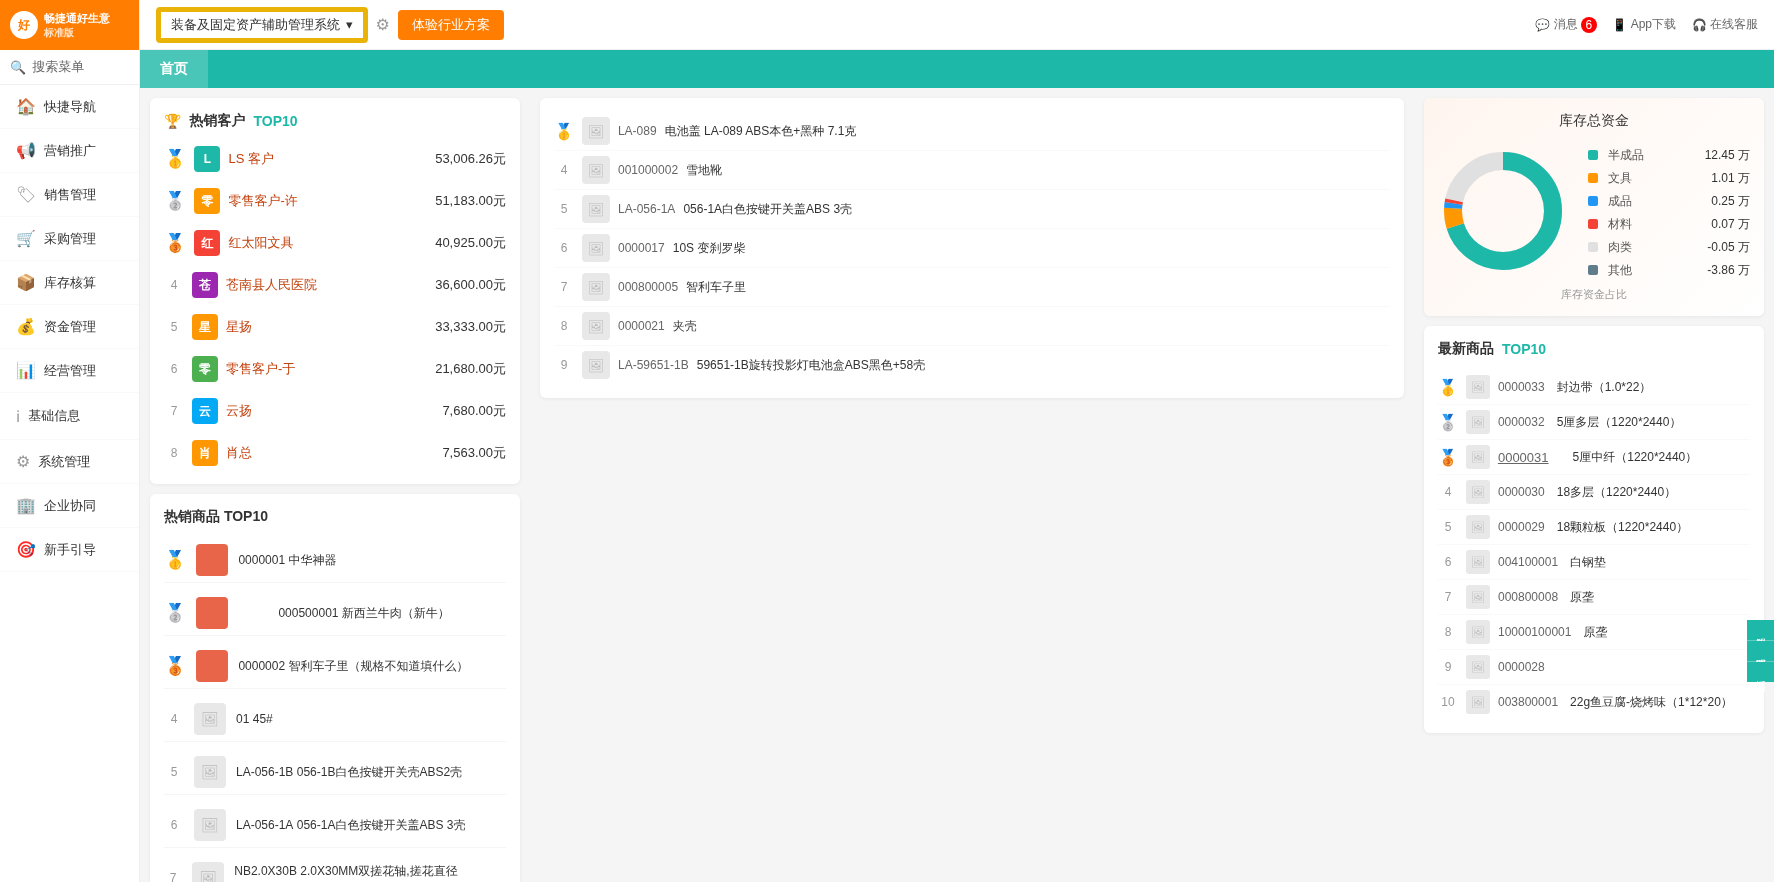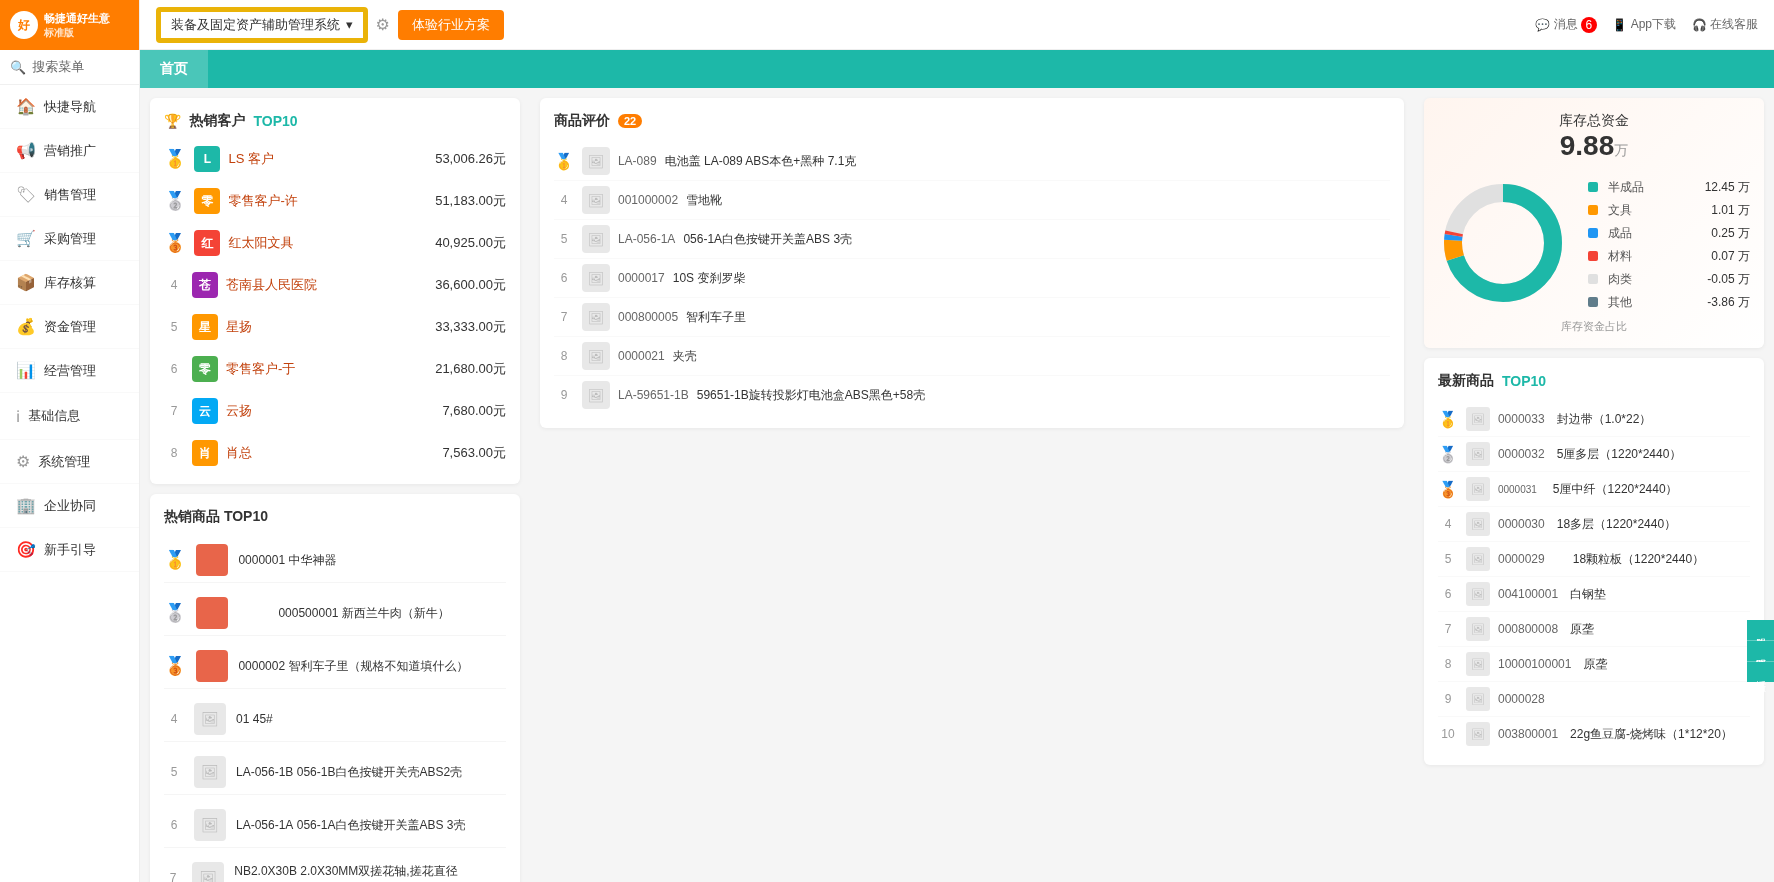--- a/index.html
+++ b/index.html
@@ -484,24 +484,20 @@
             <span style="color:#333;font-size:12px;"><span>NB2.0X30B</span>&nbsp;<span>2.0X30MM双搓花轴,搓花直径2.1MM/ROHS</span></span>
           </div>
 
         </div>
       </div>
     </div>
 
     <div class="middle-panel">
 
       <div class="card" style="max-height:400px;overflow-y:auto;">
-        <div class="card-title">
-          <span>商品评价</span>
-          <span class="badge-orange" style="background:#ff7d00;color:#fff;font-size:11px;padding:1px 6px;border-radius:10px;">22</span>
-        </div>
         <div>
 
           <div class="new-product-item">
             <span style="font-size:16px;">🥇</span>
             <div style="width:28px;height:28px;border-radius:4px;background:#e8e8e8;flex-shrink:0;display:flex;align-items:center;justify-content:center;color:#bbb;">🖼</div>
             <span style="font-size:12px;color:#666;">LA-089</span>
             <span style="font-size:12px;color:#333;">电池盖 LA-089 ABS本色+黑种 7.1克</span>
           </div>
 
           <div class="new-product-item">
@@ -549,21 +545,20 @@
         </div>
       </div>
 
     </div>
 
     <div class="right-panel">
 
       <div class="inventory-card card">
         <div class="inventory-total">
           <div><span>库存总资金</span></div>
-          <div><span class="amount">9.88</span><span class="unit">万</span></div>
         </div>
         <div class="donut-container">
           <div class="donut-svg">
             <svg width="130" height="130" viewBox="0 0 130 130">
 
               <circle cx="65" cy="65" r="50" fill="none" stroke="#e0e0e0" stroke-width="18"></circle>
 
               <circle cx="65" cy="65" r="50" fill="none" stroke="#1db8a8" stroke-width="18" stroke-dasharray="220 314" stroke-dashoffset="0" transform="rotate(-90 65 65)"></circle>
 
               <circle cx="65" cy="65" r="50" fill="none" stroke="#ff9800" stroke-width="18" stroke-dasharray="18 314" stroke-dashoffset="-220" transform="rotate(-90 65 65)"></circle>
@@ -626,35 +621,35 @@
           <div class="new-product-item">
             <span style="font-size:16px;">🥈</span>
             <div style="width:24px;height:24px;background:#e8e8e8;border-radius:3px;flex-shrink:0;display:flex;align-items:center;justify-content:center;color:#bbb;font-size:11px;">🖼</div>
             <span style="font-size:12px;color:#666;margin-right:4px;">0000032</span>
             <span style="font-size:12px;color:#333;">5厘多层（1220*2440）</span>
           </div>
 
           <div class="new-product-item">
             <span style="font-size:16px;">🥉</span>
             <div style="width:24px;height:24px;background:#e8e8e8;border-radius:3px;flex-shrink:0;display:flex;align-items:center;justify-content:center;color:#bbb;font-size:11px;">🖼</div>
-            <span style="font-size:10px;color:#666;margin-right:8px;">0000031</span>
+            <span style="font-size:13px;color:#666;margin-right:16px;text-decoration:underline;">0000031</span>
             <span style="font-size:12px;color:#333;">5厘中纤（1220*2440）</span>
           </div>
 
           <div class="new-product-item">
             <span class="rank-num">4</span>
             <div style="width:24px;height:24px;background:#e8e8e8;border-radius:3px;flex-shrink:0;display:flex;align-items:center;justify-content:center;color:#bbb;font-size:11px;">🖼</div>
             <span style="font-size:12px;color:#666;margin-right:4px;">0000030</span>
             <span style="font-size:12px;color:#333;">18多层（1220*2440）</span>
           </div>
 
           <div class="new-product-item">
             <span class="rank-num">5</span>
             <div style="width:24px;height:24px;background:#e8e8e8;border-radius:3px;flex-shrink:0;display:flex;align-items:center;justify-content:center;color:#bbb;font-size:11px;">🖼</div>
-            <span style="font-size:12px;color:#666;margin-right:20px;">0000029</span>
+            <span style="font-size:12px;color:#666;margin-right:4px;">0000029</span>
             <span style="font-size:12px;color:#333;">18颗粒板（1220*2440）</span>
           </div>
 
           <div class="new-product-item">
             <span class="rank-num">6</span>
             <div style="width:24px;height:24px;background:#e8e8e8;border-radius:3px;flex-shrink:0;display:flex;align-items:center;justify-content:center;color:#bbb;font-size:11px;">🖼</div>
             <span style="font-size:12px;color:#666;margin-right:4px;">004100001</span>
             <span style="font-size:12px;color:#333;">白钢垫</span>
           </div>
 

